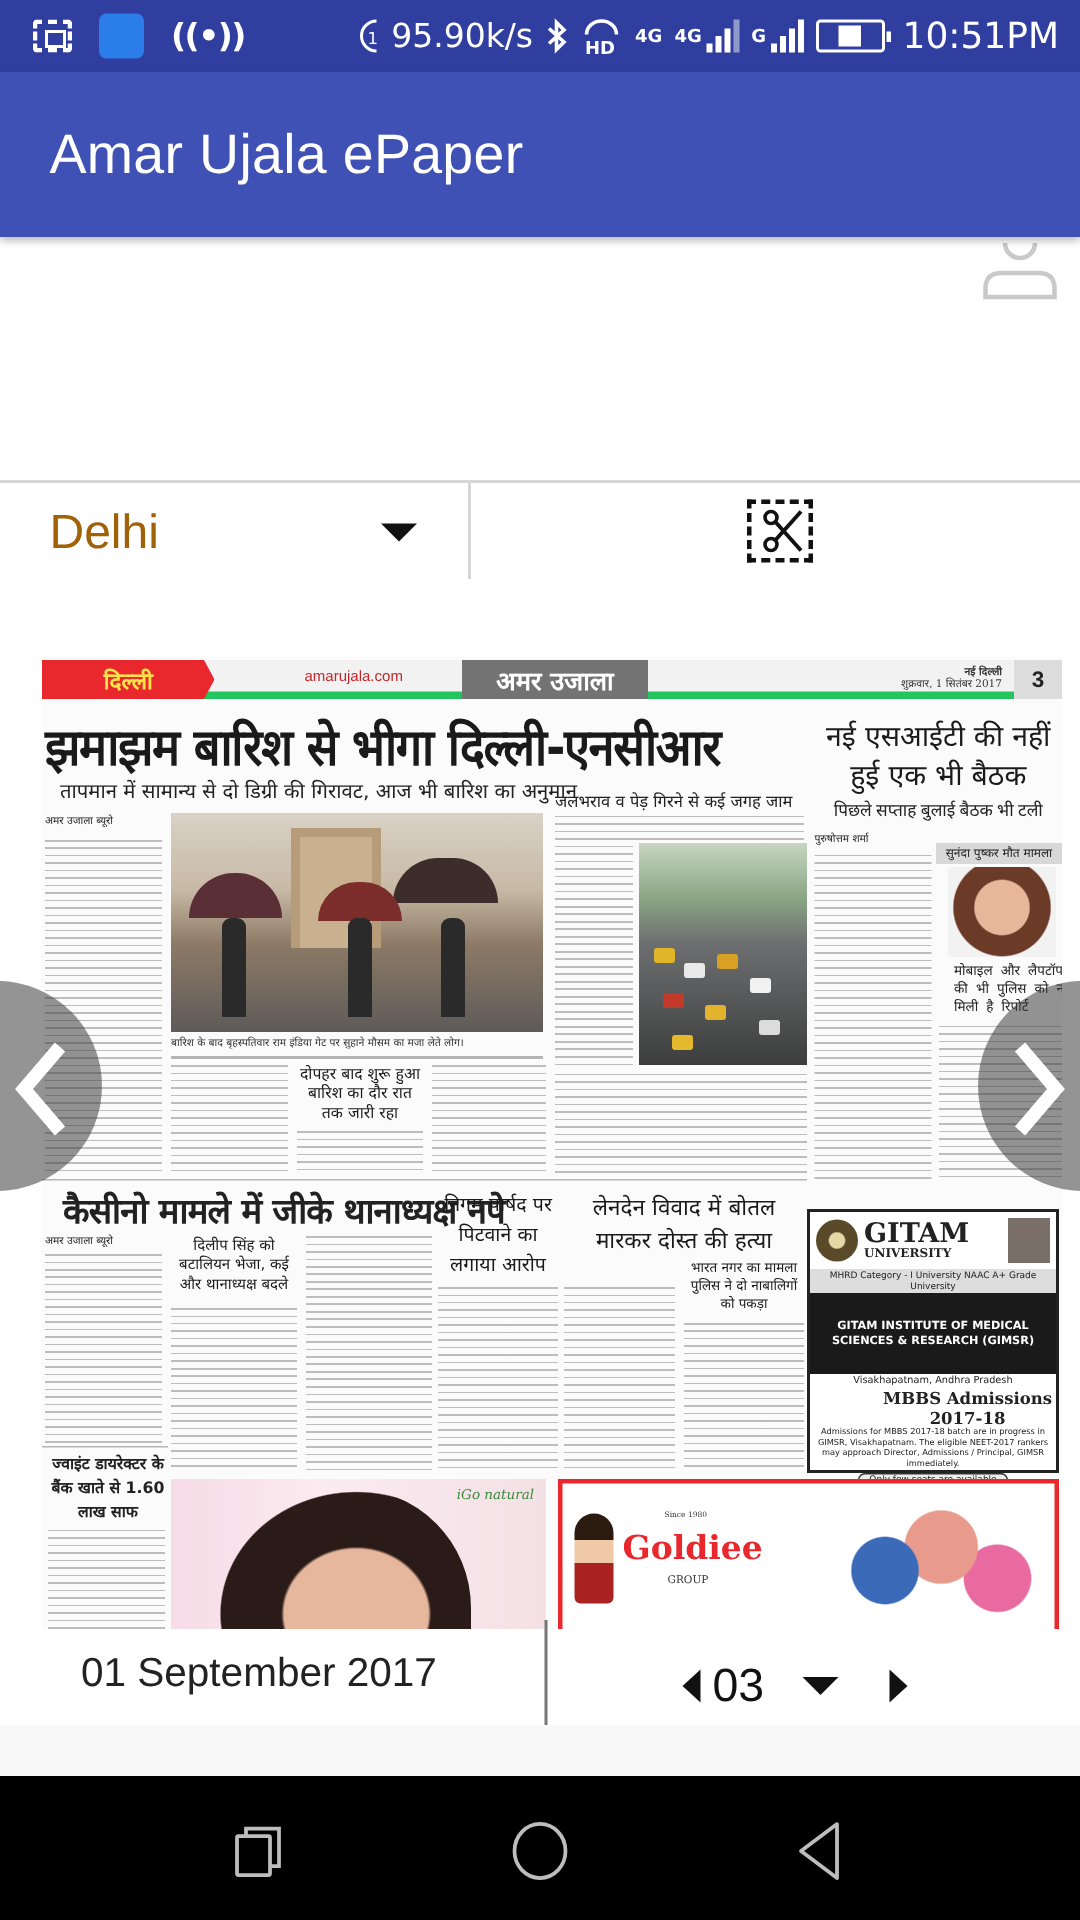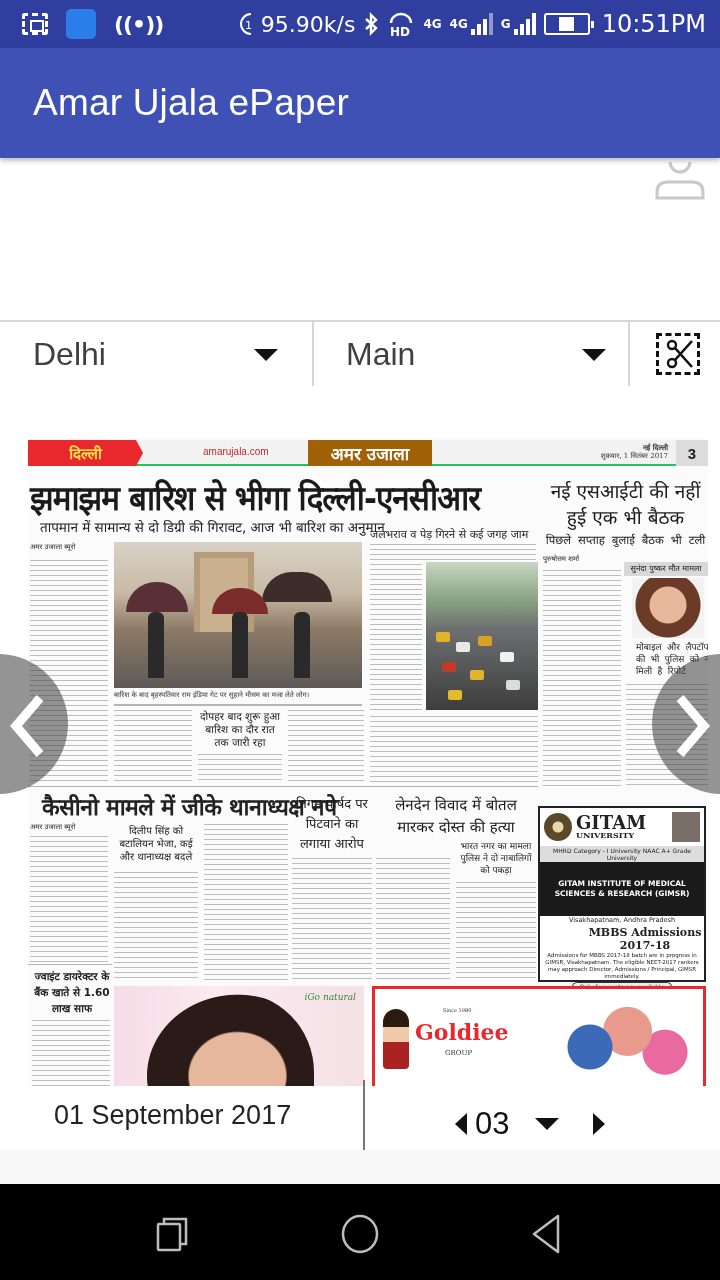--- a/index.html
+++ b/index.html
@@ -32,42 +32,42 @@
 
   
   .profile-area { position: absolute; top: 158px; left: 0; width: 720px; height: 162px; background: #fff; }
   .profile-icon { position: absolute; right: 14px; top: 0px; width: 52px; height: 52px; }
 
   
   .selector-row { position: absolute; top: 320px; left: 0; width: 720px; height: 66px; border-top: 2px solid #d6d6d6; display: flex; background: #fff; }
   .dropdown { position: relative; height: 64px; display: flex; align-items: center; cursor: pointer; }
   .dropdown.city { width: 314px; border-right: 2px solid #d6d6d6; }
   .dropdown.section { width: 316px; border-right: 2px solid #d6d6d6; }
-  .dropdown .dd-label { font-size: 32px; color: #404040; padding-left: 33px; font-family: "Liberation Sans", sans-serif; }
+  .dropdown .dd-label { font-size: 32px; color: #a16207; padding-left: 33px; font-family: "Liberation Sans", sans-serif; }
   .dropdown.section .dd-label { padding-left: 32px; }
   .dd-arrow { position: absolute; right: 34px; top: 27px; width: 0; height: 0; border-left: 12px solid transparent; border-right: 12px solid transparent; border-top: 12px solid #111; }
   .dropdown.section .dd-arrow { right: 22px; }
   .clip-btn { flex: 1; display: flex; align-items: center; justify-content: center; cursor: pointer; }
   .clip-box { width: 44px; height: 42px; border: 3px dashed #111; position: relative; margin-left: 6px; }
 
   
   .viewer { position: absolute; top: 386px; left: 0; width: 720px; height: 700px; background: #fff; overflow: hidden; }
   .page { position: absolute; left: 28px; top: 52px; width: 680px; height: 660px; background: #fbfbfb; overflow: hidden; font-family: "DejaVu Serif", serif; color: #222; }
 
-  .masthead { position: absolute; left: 0; top: 2px; width: 680px; height: 26px; background: #f2f2f2; border-bottom: 2px solid #22c55e; }
+  .masthead { position: absolute; left: 0; top: 2px; width: 680px; height: 26px; background: #f2f2f2; border-bottom: 5px solid #22c55e; }
   .mh-city { position: absolute; left: 0; top: 0; width: 115px; height: 26px; background: #e8282c; color: #ffe34a; font-size: 15px; font-weight: bold; display: flex; align-items: center; justify-content: center; clip-path: polygon(0 0, 108px 0, 115px 13px, 108px 26px, 0 26px); }
   .mh-site { position: absolute; left: 175px; top: 6px; font-size: 10px; color: #c0282b; font-family: "Liberation Sans", sans-serif; }
-  .mh-brand { position: absolute; left: 280px; top: 0; width: 124px; height: 26px; background: #a16207; color: #fff; font-size: 17px; font-weight: bold; display: flex; align-items: center; justify-content: center; }
+  .mh-brand { position: absolute; left: 280px; top: 0; width: 124px; height: 26px; background: #737373; color: #fff; font-size: 17px; font-weight: bold; display: flex; align-items: center; justify-content: center; }
   .mh-dateline { position: absolute; right: 40px; top: 3px; font-size: 7px; text-align: right; line-height: 9px; color: #333; }
   .mh-page { position: absolute; right: 0; top: 0; width: 32px; height: 26px; background: #dcdcdc; font-size: 15px; font-weight: bold; display: flex; align-items: center; justify-content: center; font-family: "Liberation Sans", sans-serif; }
 
   .lead-head { position: absolute; left: 2px; top: 36px; font-size: 34px; font-weight: bold; letter-spacing: -1px; color: #1a1a1a; font-family: "DejaVu Sans", sans-serif; white-space: nowrap; transform: scaleX(0.92); transform-origin: left top; }
   .lead-sub { position: absolute; left: 12px; top: 80px; font-size: 13.5px; color: #222; font-family: "DejaVu Sans", sans-serif; white-space: nowrap; }
   .side-head { position: absolute; left: 515px; top: 40px; width: 165px; text-align: center; font-size: 19px; line-height: 26px; color: #1a1a1a; font-family: "DejaVu Sans", sans-serif; }
-  .side-sub { position: absolute; left: 515px; top: 94px; width: 165px; text-align: center; font-size: 11.5px; color: #222; font-family: Liberation Mono, monospace; }
+  .side-sub { position: absolute; left: 515px; top: 94px; width: 165px; text-align: center; font-size: 11.5px; color: #222; font-family: Liberation Serif, serif; }
   .col2-head { position: absolute; left: 342px; top: 88px; font-size: 11px; font-family: "DejaVu Sans", sans-serif; white-space: nowrap; text-align: right; }
 
   .txt { position: absolute; background: repeating-linear-gradient(to bottom, #8a8a8a 0 1px, transparent 1px 5px); opacity: 0.55; }
   .photo { position: absolute; overflow: hidden; }
   .photo.rain { left: 86px; top: 104px; width: 248px; height: 146px; background: linear-gradient(180deg, #d9d2c7 0%, #c7b9a5 35%, #8c7a66 60%, #5e5a58 100%); }
   .photo.rain .gate { position: absolute; left: 80px; top: 10px; width: 60px; height: 80px; background: #c9b190; border: 6px solid #b79c79; border-bottom: none; }
   .photo.rain .umb1 { position: absolute; left: 12px; top: 40px; width: 62px; height: 30px; border-radius: 31px 31px 0 0; background: #5a2f36; }
   .photo.rain .umb2 { position: absolute; left: 148px; top: 30px; width: 70px; height: 30px; border-radius: 35px 35px 0 0; background: #3c2d2a; }
   .photo.rain .umb3 { position: absolute; left: 98px; top: 46px; width: 56px; height: 26px; border-radius: 28px 28px 0 0; background: #7a2d2a; }
   .photo.rain .p { position: absolute; bottom: 10px; width: 16px; height: 66px; background: #2a2a2a; border-radius: 6px 6px 0 0; }
@@ -203,24 +203,20 @@
       <svg width="52" height="52" viewBox="0 0 52 52">
         <path d="M16 4 A10 10 0 0 0 36 4" stroke="#c9c9c9" stroke-width="3" fill="none"></path>
         <path d="M3 40 L3 34 Q3 24 14 24 L38 24 Q49 24 49 34 L49 40 Z" stroke="#c9c9c9" stroke-width="3" fill="none"></path>
       </svg>
     </span>
   </div>
 
   <div class="selector-row">
     <div class="dropdown city">
       <span class="dd-label">Delhi</span>
-      <span class="dd-arrow"></span>
-    </div>
-    <div class="dropdown section">
-      <span class="dd-label">Main</span>
       <span class="dd-arrow"></span>
     </div>
     <div class="clip-btn">
       <span class="clip-box">
         <svg width="38" height="36" viewBox="0 0 38 36" style="position:absolute;left:0;top:0">
           <circle cx="13" cy="27" r="4" stroke="#111" stroke-width="2.4" fill="none"></circle>
           <circle cx="13" cy="9" r="4" stroke="#111" stroke-width="2.4" fill="none"></circle>
           <path d="M16 12 L33 31 M16 24 L33 5" stroke="#111" stroke-width="2.6"></path>
         </svg>
       </span>

